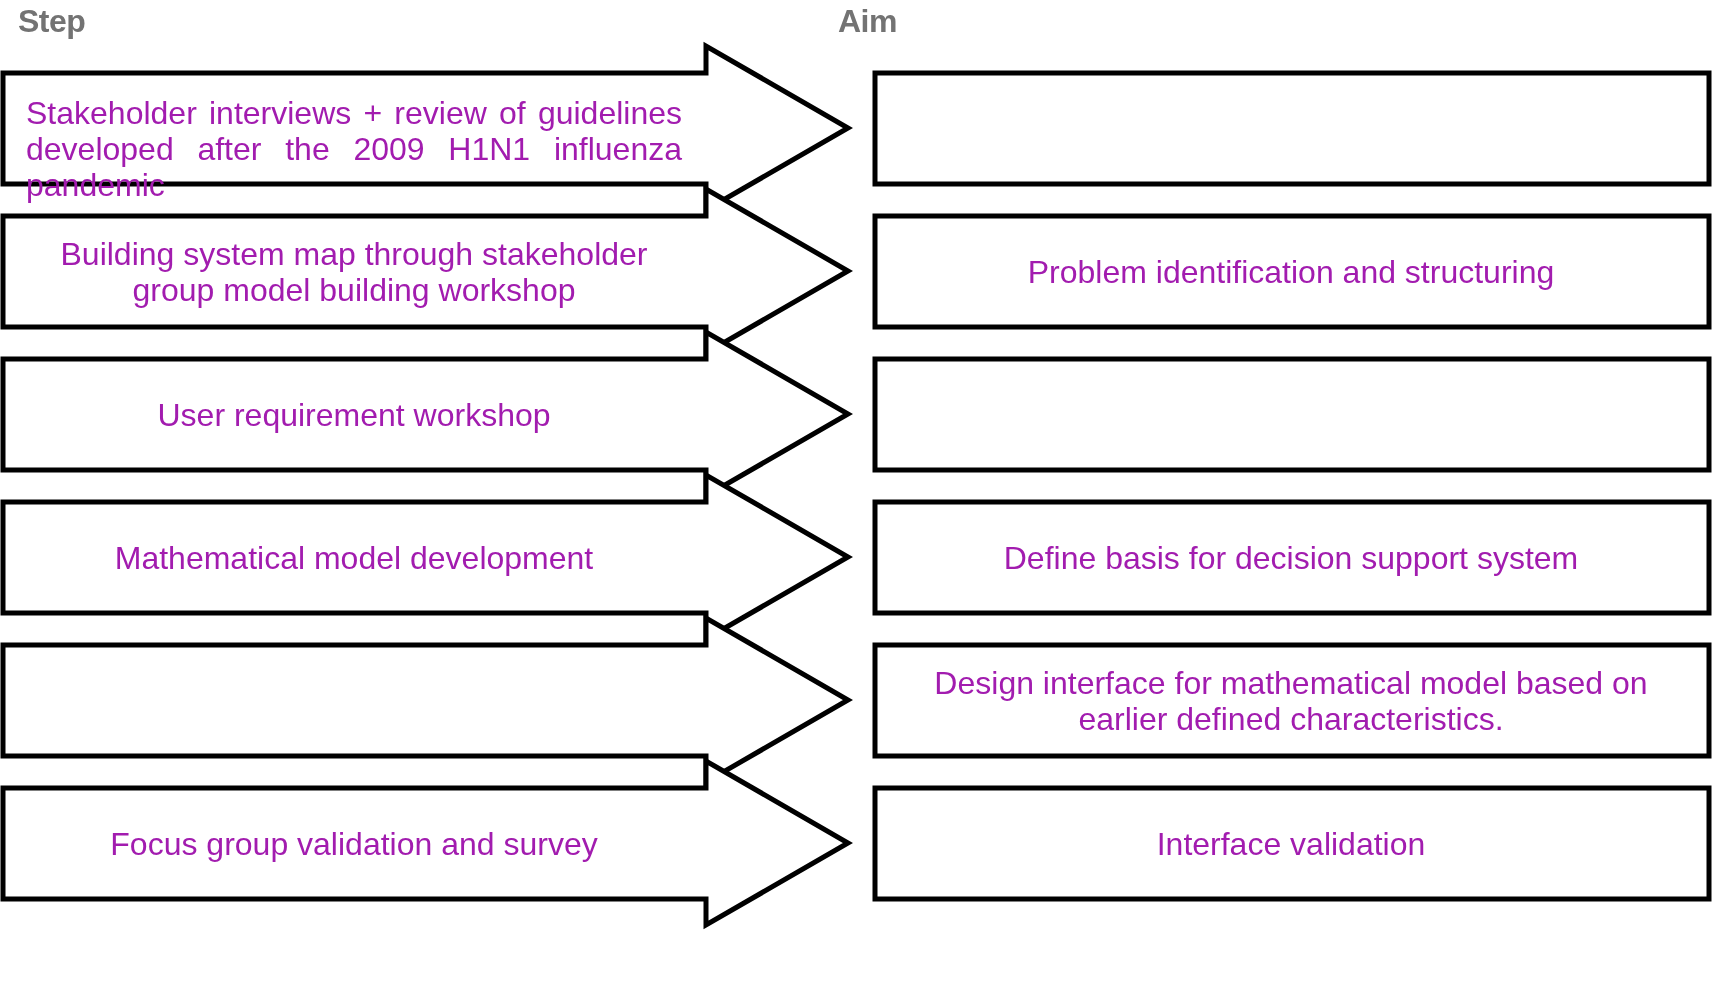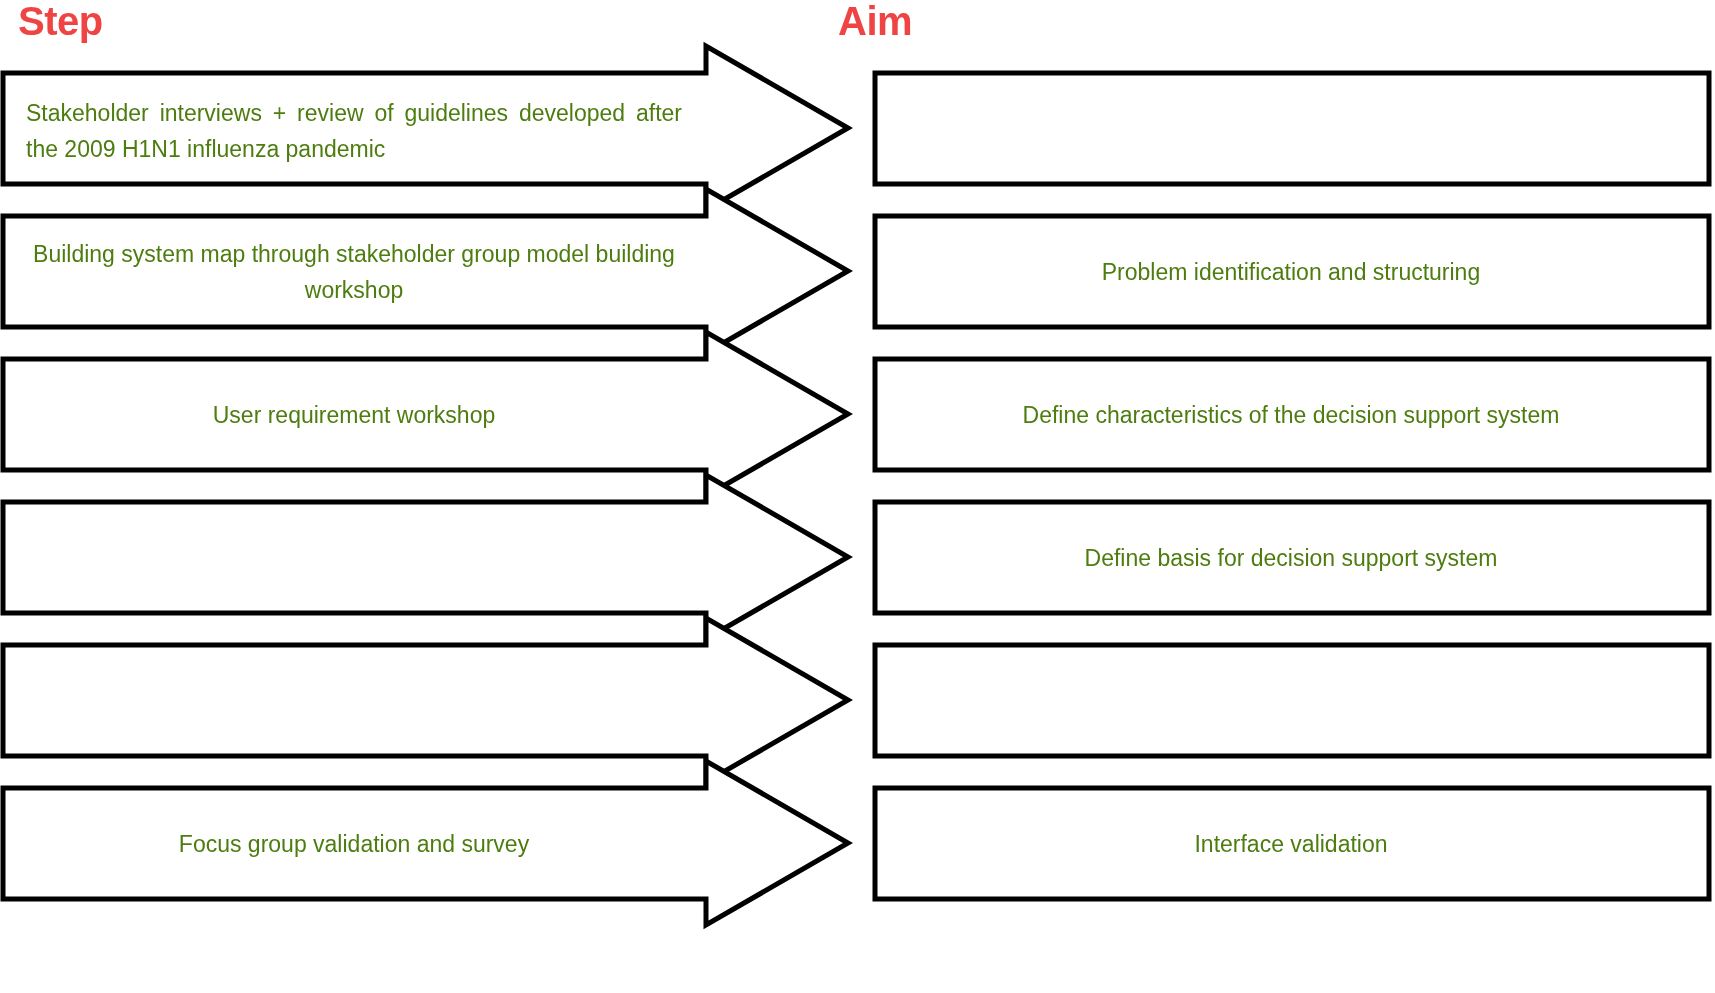--- a/index.html
+++ b/index.html
@@ -18,24 +18,24 @@
 
   .canvas {
     position: absolute;
     inset: 0;
   }
 
   
   .col-header {
     position: absolute;
     font-weight: bold;
-    font-size: 40px;
+    font-size: 32px;
     line-height: 44px;
     letter-spacing: -0.5px;
-    color: #ef4444;
+    color: #737373;
     white-space: nowrap;
   }
   .col-header.step { left: 18px; top: -1px; }
   .col-header.aim  { left: 838px; top: -1px; }
 
   
   .diagram-svg {
     position: absolute;
     left: 0;
     top: 0;
@@ -49,23 +49,23 @@
     stroke-linejoin: miter;
   }
 
   
   .cell-text {
     position: absolute;
     display: flex;
     align-items: center;
     justify-content: center;
     text-align: center;
-    font-size: 23px;
+    font-size: 32px;
     line-height: 36px;
-    color: #4d7c0f;
+    color: #a21caf;
     box-sizing: border-box;
   }
   .step-text {
     left: 14px;
     width: 680px;
     padding: 0 12px;
     text-align: center;
   }
   .step-text.justified {
     display: block;
@@ -107,21 +107,22 @@
     <polygon class="shape-outline" points="3,788 706,788 706,761 848,843 706,925 706,899 3,899"></polygon>
     <rect class="shape-outline" x="875" y="788" width="834" height="111"></rect>
   </svg>
 
   <div class="cell-text step-text justified" style="top:73px; height:111px;">Stakeholder interviews + review of guidelines developed after the 2009 H1N1 influenza pandemic</div>
 
   <div class="cell-text step-text" style="top:216px; height:111px;">Building system map through stakeholder group model building workshop</div>
   <div class="cell-text aim-text" style="top:216px; height:111px;">Problem identification and structuring</div>
 
   <div class="cell-text step-text" style="top:359px; height:111px;">User requirement workshop</div>
-  <div class="cell-text aim-text" style="top:359px; height:111px;">Define characteristics of the decision support system</div>
 
+  <div class="cell-text step-text" style="top:502px; height:111px;">Mathematical model development</div>
   <div class="cell-text aim-text" style="top:502px; height:111px;">Define basis for decision support system</div>
 
+  <div class="cell-text aim-text" style="top:645px; height:111px;">Design interface for mathematical model based on earlier defined characteristics.</div>
 
   <div class="cell-text step-text" style="top:788px; height:111px;">Focus group validation and survey</div>
   <div class="cell-text aim-text" style="top:788px; height:111px;">Interface validation</div>
 
 </div>
 
 </body></html>

